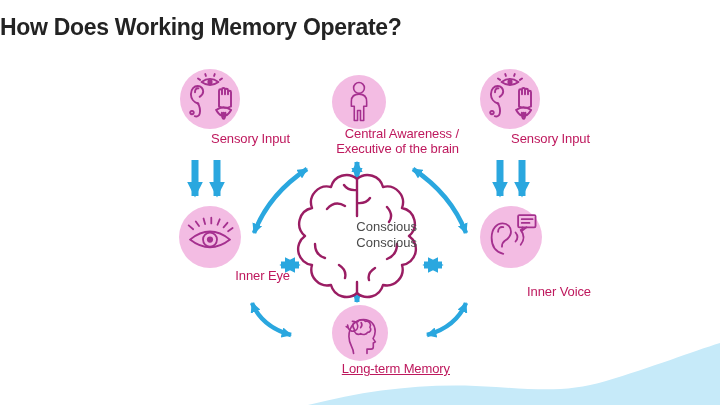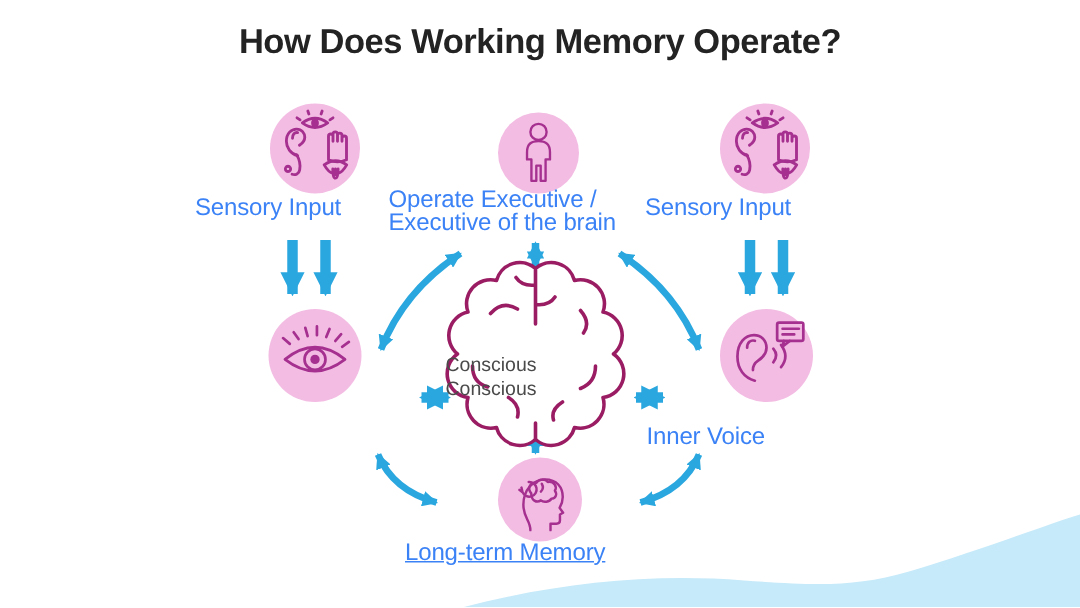--- a/index.html
+++ b/index.html
@@ -1,27 +1,27 @@
 <!DOCTYPE html>
 <html><head>
 <meta charset="utf-8">
 <style>
   html,body{margin:0;padding:0;background:#fff;}
   .stage{position:relative;width:720px;height:405px;background:#fff;overflow:hidden;
          font-family:"Liberation Sans","DejaVu Sans",sans-serif;}
-  .title{position:absolute;top:14px;left:0;width:720px;text-align:center;
+  .title{position:absolute;top:14px;left:0;width:720px;text-align:left;
          font-size:23px;font-weight:bold;color:#232323;letter-spacing:-0.3px;}
   .layer{position:absolute;left:0;top:0;width:720px;height:405px;}
   .circle{position:absolute;border-radius:50%;background:#F3BCE3;display:flex;
           align-items:center;justify-content:center;}
   .circle svg{width:100%;height:100%;}
-  .nlabel{position:absolute;text-align:left;font-size:16px;line-height:15px;
-          color:#3b82f6;letter-spacing:-0.1px;}
-  .brainlabel{position:absolute;left:297px;top:219px;width:120px;text-align:left;
-          font-size:13px;line-height:16px;color:#4A4A4A;margin-top:16px;}
+  .nlabel{position:absolute;text-align:right;font-size:13px;line-height:15px;
+          color:#be185d;letter-spacing:-0.1px;}
+  .brainlabel{position:absolute;left:297px;top:219px;width:120px;text-align:right;
+          font-size:13px;line-height:16px;color:#4A4A4A;}
   .icon-stroke{stroke:#A5308F;fill:none;stroke-width:1.4;stroke-linecap:round;stroke-linejoin:round;}
   .icon-fill{fill:#A5308F;stroke:none;}
 </style>
 </head>
 <body>
 
 <div class="stage">
 
   <div class="title">How Does Working Memory Operate?</div>
 
@@ -86,21 +86,21 @@
 
   <div class="circle" style="left:332px;top:75px;width:54px;height:54px;">
     <svg viewBox="-24 -24 48 48">
       <g class="icon-stroke" stroke-width="1.6">
         <circle cx="0" cy="-12.5" r="4.8"></circle>
         <path d="M-6.8,-0.5 C-6.8,-5.5 -4.2,-7 0,-7 C4.2,-7 6.8,-5.5 6.8,-0.5 L6.8,3.8 L4.2,3.8 L4.2,16.5 L1.3,16.5 L1.3,7.5 L-1.3,7.5 L-1.3,16.5 L-4.2,16.5 L-4.2,3.8 L-6.8,3.8 Z"></path>
       </g>
     </svg>
   </div>
   <div class="nlabel" style="left:259px;top:126px;width:200px;">
-    <div>Operate Executive /</div>
+    <div>Central Awareness /</div>
     <div>Executive of the brain</div>
   </div>
 
   <div class="circle" style="left:480px;top:69px;width:60px;height:60px;">
     <svg viewBox="-22 -22 44 44">
       <g class="icon-stroke">
         <path d="M-6.2,-12.5 Q0,-17 6.2,-12.5 Q0,-8 -6.2,-12.5 Z"></path>
         <path d="M-8.8,-15 L-7.3,-14 M8.8,-15 L7.3,-14 M-3.5,-18.3 L-3,-16.9 M3.5,-18.3 L3,-16.9"></path>
         <path d="M-8.5,3.5 C-12,2.5 -14,-0.5 -14,-3.5 C-14,-7.5 -11.5,-9.5 -9,-9.5 C-6.5,-9.5 -5,-7.5 -5,-5.5 C-5,-3.8 -6,-2.6 -7.6,-1.6 M-11,-5 C-11,-7 -10,-8 -8.5,-7.8"></path>
         <path d="M6.6,5.5 V-3.5 V-6 A1.1,1.1 0 0 1 8.8,-6 V-3.5 V-7 A1.1,1.1 0 0 1 11,-7 V-3.5 V-6.4 A1.1,1.1 0 0 1 13.2,-6.4 V-3.5 V-5 A1.1,1.1 0 0 1 15.4,-5 V5.5 M6.6,5.5 Q11,7.5 15.4,5.5"></path>
@@ -115,20 +115,21 @@
   <div class="circle" style="left:179px;top:206px;width:62px;height:62px;">
     <svg viewBox="-24 -24 48 48">
       <g class="icon-stroke" stroke-width="1.6">
         <path d="M-15.5,2 Q0,-10.5 15.5,2 Q0,14 -15.5,2 Z"></path>
         <circle cx="0" cy="2" r="5.4"></circle>
         <path d="M-13,-6 L-16.5,-9 M-8.5,-8.5 L-11,-12 M-3.8,-10 L-5,-14.3 M1,-10.5 L1,-15 M5.8,-9.5 L7.5,-13.7 M10.5,-7.5 L13.5,-11 M14,-4.5 L17.5,-7"></path>
       </g>
       <circle class="icon-fill" cx="0" cy="2" r="2.4"></circle>
     </svg>
   </div>
+  <div class="nlabel" style="left:130px;top:268px;width:160px;">Inner Eye</div>
 
   <div class="circle" style="left:480px;top:206px;width:62px;height:62px;">
     <svg viewBox="-24 -24 48 48">
       <g class="icon-stroke" stroke-width="1.5">
         <path d="M-6,13 C-11.5,11.5 -15,7 -15,0.5 C-15,-6.5 -11,-10.5 -6.5,-10.5 C-2.5,-10.5 0,-7.5 0,-4 C0,-1 -1.8,1 -4.5,2.8 C-6.3,4 -7,5.5 -7,7.5 M-10,-4 C-10,-6.8 -8.2,-8.2 -6,-7.6"></path>
         <path d="M3.5,3.5 Q6.5,0 3.5,-3.5 M7.5,6 Q12,0.5 7.5,-5.5"></path>
         <rect x="5.5" y="-17" width="13.5" height="9.5" rx="1"></rect>
         <path d="M9,-7.5 L8.2,-4.6 L12,-7.5"></path>
         <path d="M8.3,-13.8 H16.7 M8.3,-10.9 H14.3"></path>
       </g>

